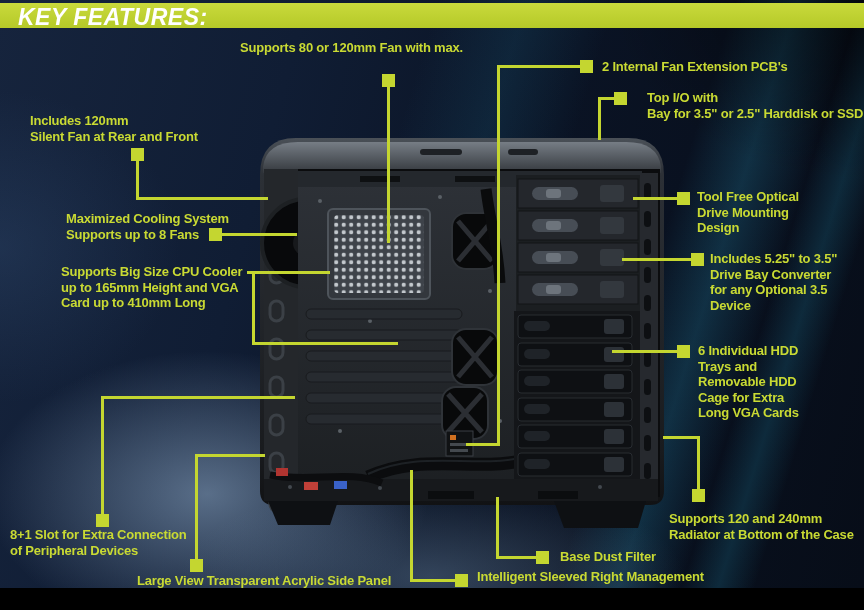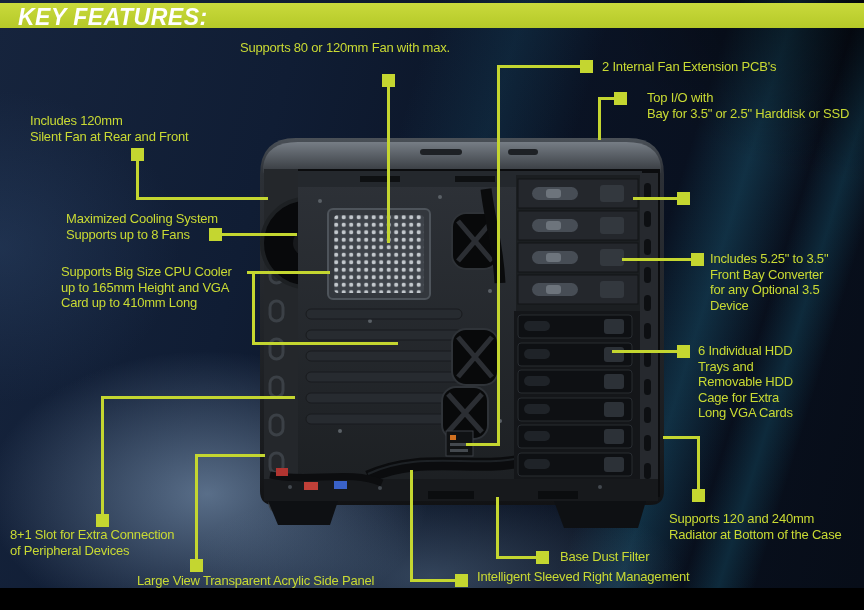--- a/index.html
+++ b/index.html
@@ -14,21 +14,21 @@
   .beam{position:absolute;top:-160px;height:960px;transform:rotate(17deg);}
   #beam-1{left:640px;width:120px;background:linear-gradient(90deg,rgba(32,110,140,0),rgba(32,110,140,.34),rgba(32,110,140,0));}
   #beam-2{left:765px;width:70px;background:linear-gradient(90deg,rgba(30,120,150,0),rgba(30,120,150,.26),rgba(30,120,150,0));}
   #beam-3{left:430px;width:170px;top:-320px;height:720px;background:linear-gradient(90deg,rgba(28,95,125,0),rgba(28,95,125,.22),rgba(28,95,125,0));}
   #header-bar{position:absolute;left:0;top:3px;width:864px;height:25px;
               background:linear-gradient(#c9da3c,#b5c928);}
   #page-title{position:absolute;left:18px;top:1px;margin:0;color:#fff;
               font-size:23px;font-weight:bold;font-style:italic;letter-spacing:.5px;}
   #case-art{position:absolute;left:250px;top:131px;}
   #callout-lines{position:absolute;left:0;top:0;}
-  .lbl{position:absolute;color:#c9da33;font-size:13px;line-height:15.5px;font-weight:normal;
+  .lbl{position:absolute;color:#c9da33;font-size:13px;line-height:15.5px;font-weight:bold;
        letter-spacing:-0.2px;white-space:nowrap;}
 </style>
 </head>
 <body>
 
 <div id="stage">
 
   <div class="beam" id="beam-3"></div>
   <div class="beam" id="beam-1"></div>
   <div class="beam" id="beam-2"></div>
@@ -258,23 +258,28 @@
   </div>
   <div class="lbl" style="left:66px;top:211px">
     <div>Maximized Cooling System</div>
     <div>Supports up to 8 Fans</div>
   </div>
   <div class="lbl" style="left:61px;top:264px">
     <div>Supports Big Size CPU Cooler</div>
     <div>up to 165mm Height and VGA</div>
     <div>Card up to 410mm Long</div>
   </div>
+  <div class="lbl" style="left:697px;top:189px">
+    <div>Tool Free Optical</div>
+    <div>Drive Mounting</div>
+    <div>Design</div>
+  </div>
   <div class="lbl" style="left:710px;top:251px">
     <div>Includes 5.25" to 3.5"</div>
-    <div>Front Bay Converter</div>
+    <div>Drive Bay Converter</div>
     <div>for any Optional 3.5</div>
     <div>Device</div>
   </div>
   <div class="lbl" style="left:698px;top:343px">
     <div>6 Individual HDD</div>
     <div>Trays and</div>
     <div>Removable HDD</div>
     <div>Cage for Extra</div>
     <div>Long VGA Cards</div>
   </div>

